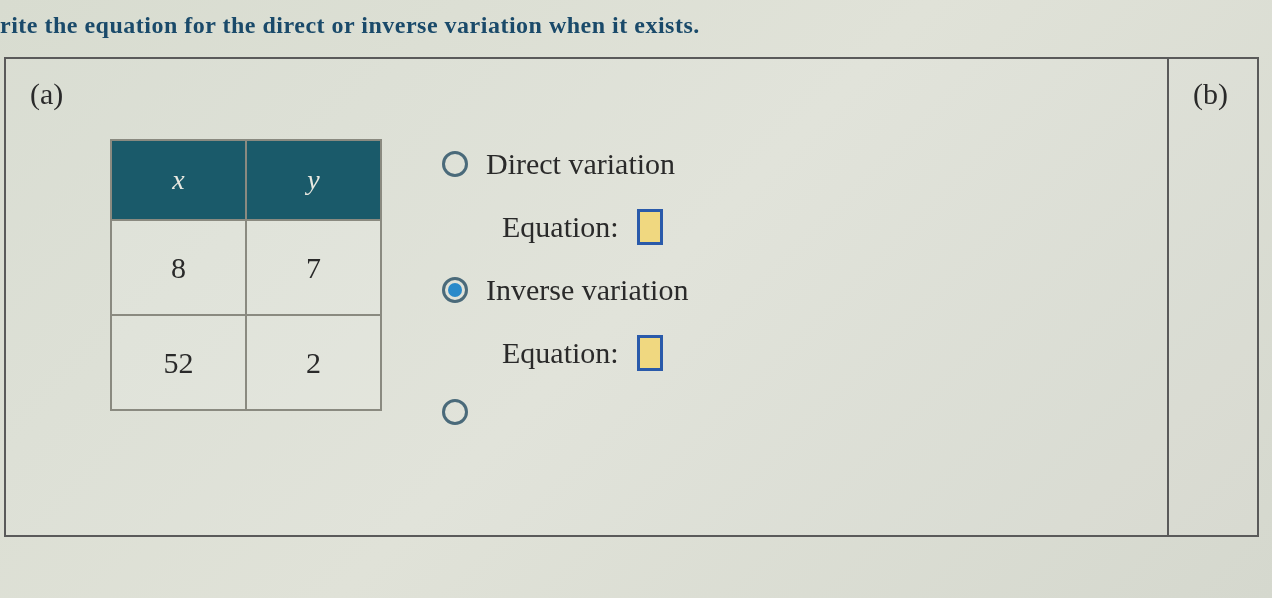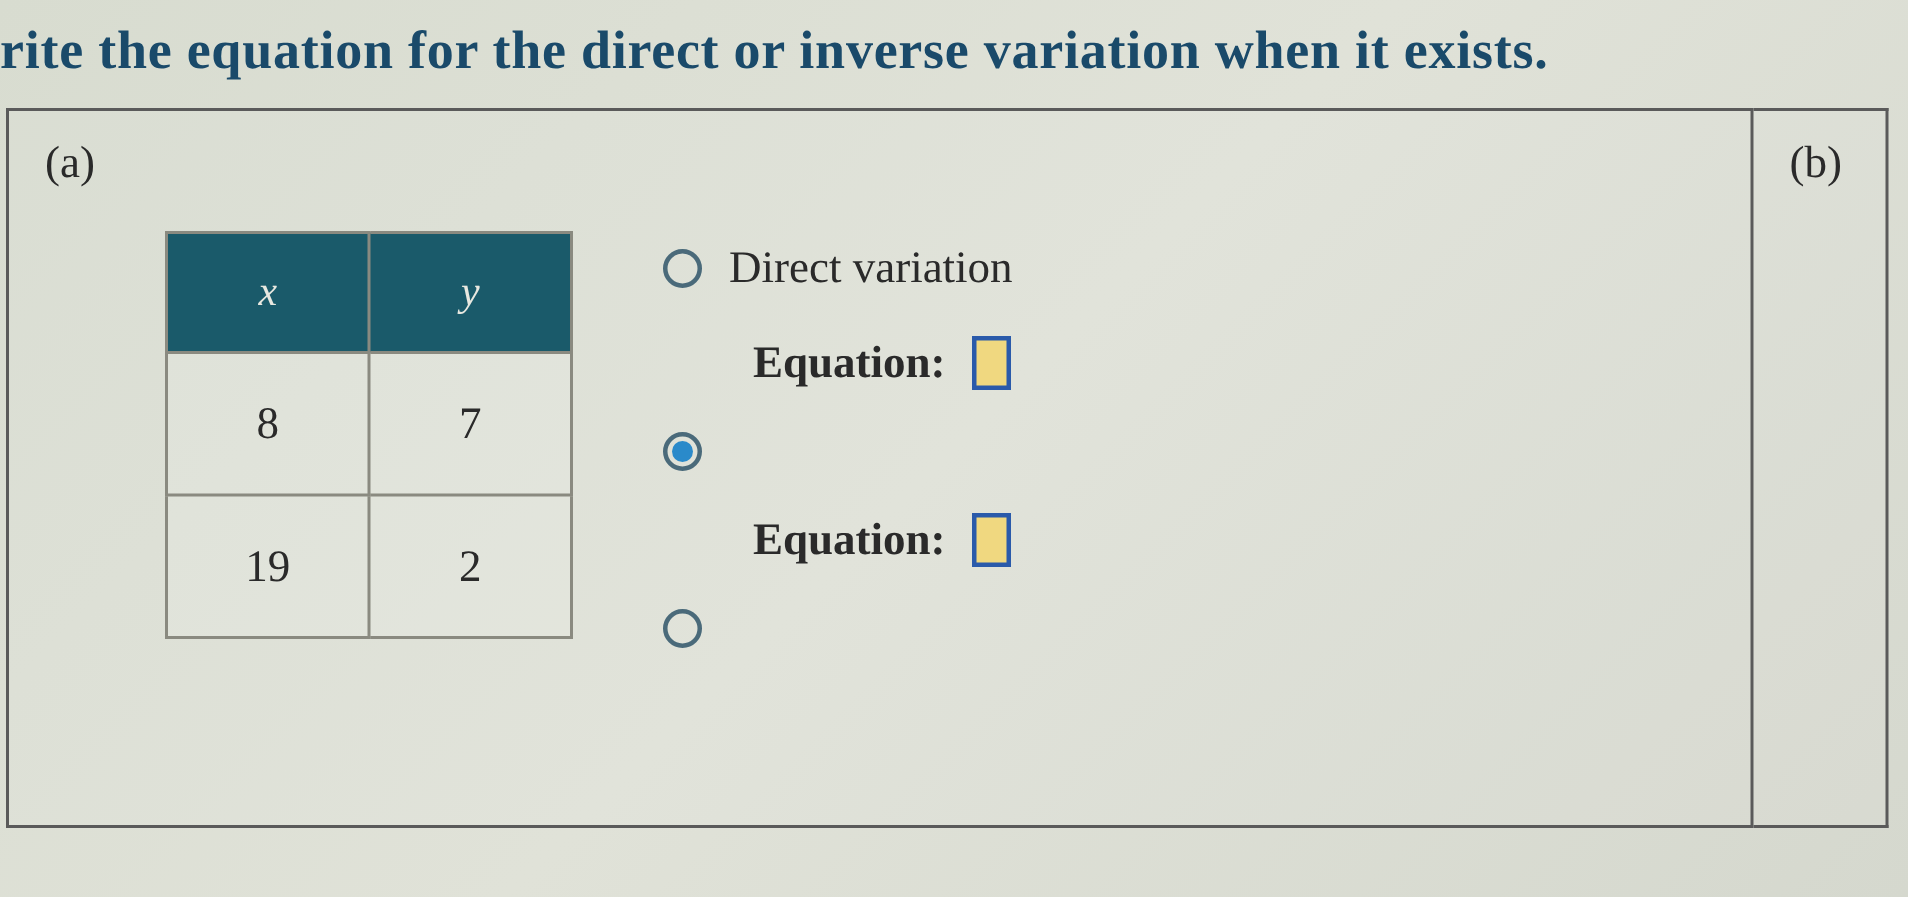--- a/index.html
+++ b/index.html
@@ -10,21 +10,21 @@
     body {
       width: 1272px;
       height: 598px;
       background: linear-gradient(135deg, #d8dcd0 0%, #e0e2d8 50%, #d5d8ce 100%);
       font-family: Georgia, 'Times New Roman', serif;
       color: #2a2a2a;
       overflow: hidden;
       position: relative;
     }
     .instruction {
-      font-size: 36px;
+      font-size: 24px;
       font-weight: bold;
       color: #1a4a6a;
       padding: 12px 0 18px 0;
       letter-spacing: 0.5px;
     }
     .main-row {
       display: flex;
       gap: 0;
       padding: 0 4px;
     }
@@ -107,21 +107,21 @@
       width: 14px;
       height: 14px;
       border-radius: 50%;
       background: #2a8aca;
     }
     .equation-row {
       display: flex;
       align-items: center;
       gap: 18px;
       padding-left: 60px;
-      font-weight: bold;
+      font-weight: normal;
     }
     .equation-box {
       width: 26px;
       height: 36px;
       border: 3px solid #2a5aaa;
       background: #f0d880;
       display: inline-block;
       cursor: text;
     }
   </style>
@@ -141,37 +141,38 @@
             <th>x</th>
             <th>y</th>
           </tr>
         </thead>
         <tbody>
           <tr>
             <td>8</td>
             <td>7</td>
           </tr>
           <tr>
-            <td>19</td>
+            <td>52</td>
             <td>2</td>
           </tr>
         </tbody>
       </table>
 
       <div class="options">
         <div class="option-row">
           <span class="radio"></span>
           <span>Direct variation</span>
         </div>
         <div class="equation-row">
           <span>Equation:</span>
           <span class="equation-box"></span>
         </div>
         <div class="option-row">
           <span class="radio selected"></span>
+          <span>Inverse variation</span>
         </div>
         <div class="equation-row">
           <span>Equation:</span>
           <span class="equation-box"></span>
         </div>
         <div class="option-row">
           <span class="radio"></span>
         </div>
       </div>
 

